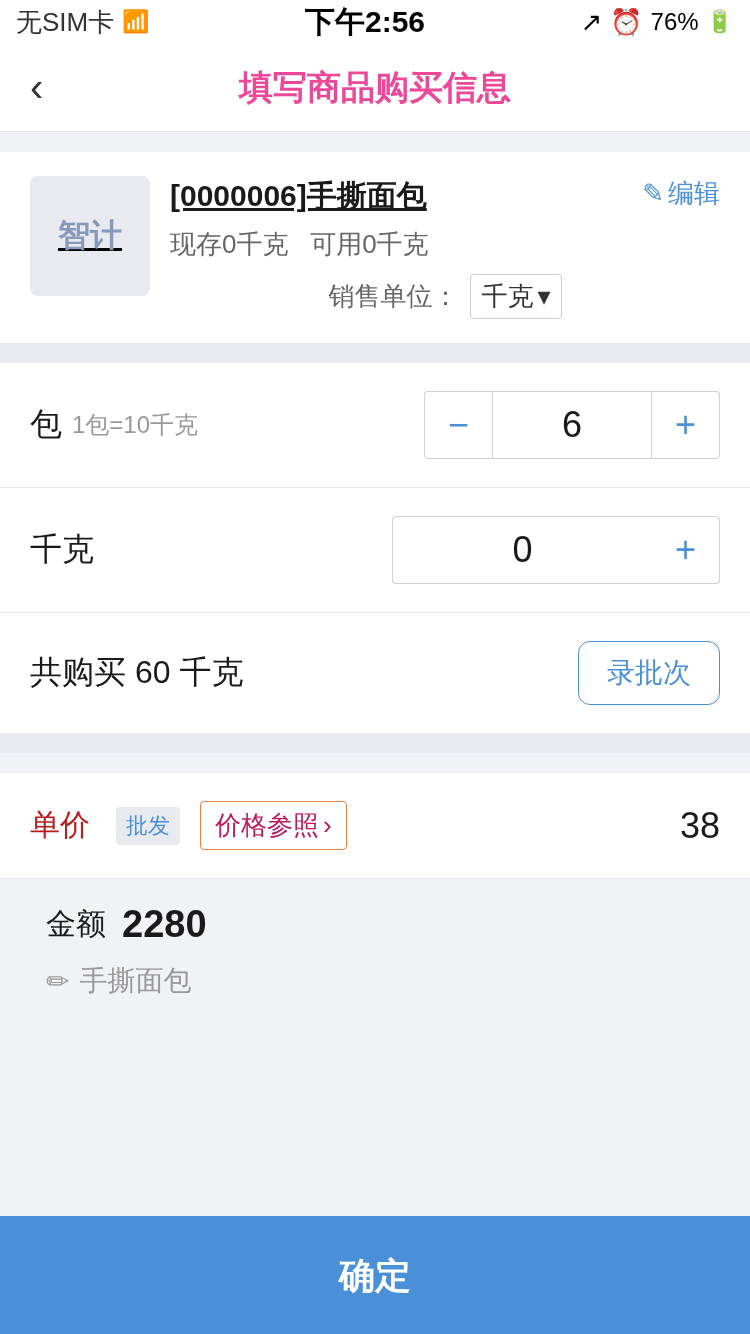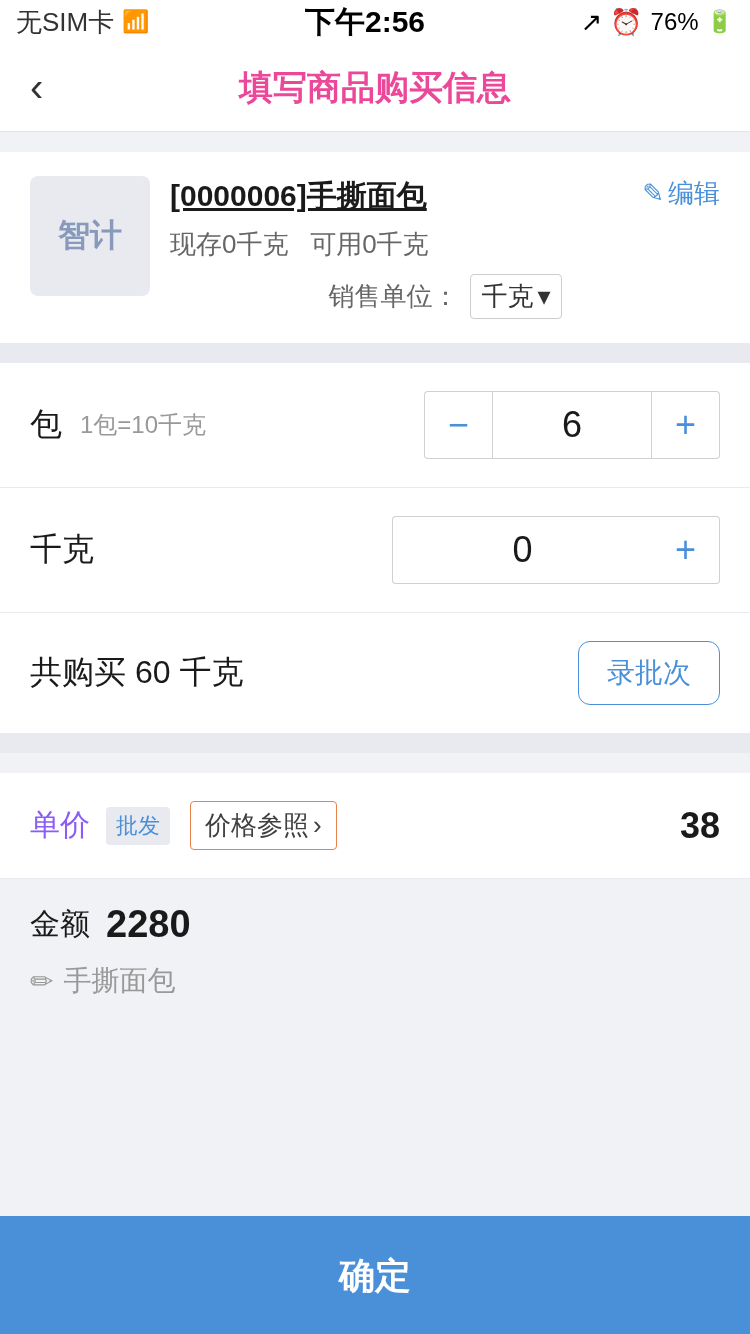--- a/index.html
+++ b/index.html
@@ -68,20 +68,21 @@
     }
     .product-image {
       width: 120px;
       height: 120px;
       background: #e8eaf0;
       border-radius: 8px;
       display: flex;
       align-items: center;
       justify-content: center;
       flex-shrink: 0;
+      text-decoration: underline;
     }
     .product-logo-text {
       font-size: 32px;
       color: #8899bb;
       font-weight: 700;
     }
     .product-info { flex: 1; }
     .product-name {
       font-size: 30px;
       font-weight: 600;
@@ -143,21 +144,21 @@
       border-bottom: 1px solid #e8eaf0;
     }
     .input-label {
       font-size: 32px;
       color: #1a1a1a;
       flex: 0 0 auto;
     }
     .input-sublabel {
       font-size: 24px;
       color: #999;
-      margin-left: 18px;
+      margin-left: 10px;
       flex: 1;
     }
     .input-controls {
       display: flex;
       align-items: center;
       gap: 0;
     }
     .input-btn {
       width: 68px;
       height: 68px;
@@ -222,54 +223,55 @@
       margin-top: 20px;
     }
     .price-row {
       display: flex;
       align-items: center;
       padding: 28px 30px;
       border-bottom: 1px solid #e8eaf0;
     }
     .price-label {
       font-size: 30px;
-      color: #8b5cf6;
-      margin-right: 16px;
+      color: #b91c1c;
+      margin-right: 26px;
     }
     .price-tag {
       background: #e8eaf0;
       color: #4a90d9;
       font-size: 22px;
       padding: 4px 10px;
       border-radius: 4px;
       margin-right: 20px;
     }
     .price-ref-btn {
       border: 1px solid #e8824a;
       border-radius: 4px;
       padding: 6px 14px;
       font-size: 26px;
-      color: #404040;
+      color: #be185d;
       background: #fff;
       display: flex;
       align-items: center;
       gap: 4px;
       cursor: pointer;
     }
     .price-value {
       margin-left: auto;
       font-size: 36px;
       color: #1a1a1a;
-      font-weight: 700;
+      font-weight: 400;
     }
 
     
     .amount-section {
       background: #f0f2f5;
       padding: 24px 30px 16px;
+      margin-left: 16px;
     }
     .amount-row {
       display: flex;
       align-items: center;
       gap: 16px;
       margin-bottom: 16px;
     }
     .amount-label {
       font-size: 30px;
       color: #1a1a1a;

